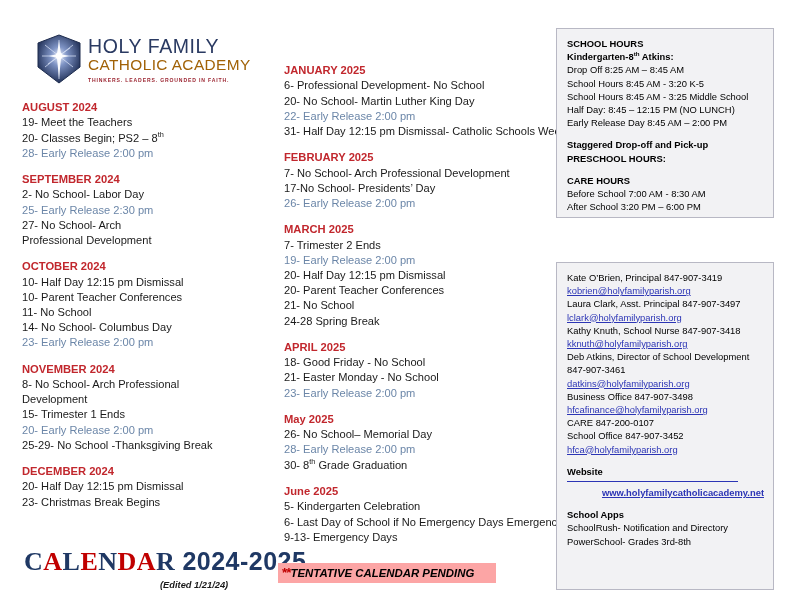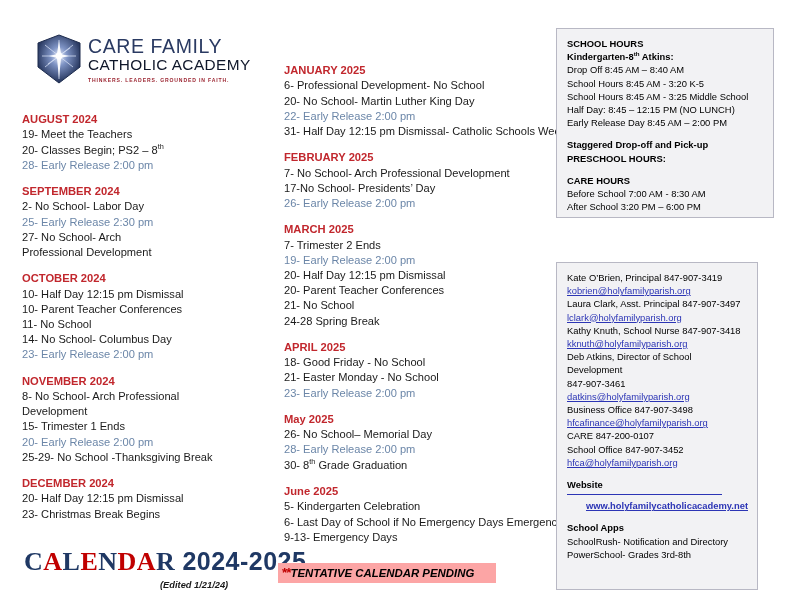--- a/index.html
+++ b/index.html
@@ -41,39 +41,39 @@
   .logo-line1 {
     font-size: 19.5px;
     letter-spacing: 0.6px;
     color: #2a3a62;
     line-height: 1.02;
     font-weight: 400;
   }
   .logo-line2 {
     font-size: 15.4px;
     letter-spacing: 0.4px;
-    color: #0f172a;
+    color: #a16207;
     line-height: 1.05;
     font-weight: 400;
   }
   .logo-tag {
     font-size: 5.1px;
     letter-spacing: 0.85px;
     color: #9b2430;
     margin-top: 3px;
     font-weight: 700;
   }
 
   
   .col {
     position: absolute;
     font-size: 11.1px;
     line-height: 15.2px;
   }
-  #col-left  { left: 22px;  top: 112px; width: 248px; }
+  #col-left  { left: 22px;  top: 100px; width: 248px; }
   #col-mid   { left: 284px; top: 40px;  width: 272px; margin-top: 23px; }
 
   .month-block { margin-bottom: 11px; }
   .month-head {
     color: #c1272d;
     font-weight: bold;
     font-size: 11.2px;
     line-height: 15.4px;
   }
   .ev { color: #1a1a1a; white-space: nowrap; }
@@ -127,21 +127,21 @@
   .rbox {
     position: absolute;
     background: #f2f2f4;
     border: 1px solid #b8b8c4;
     box-sizing: border-box;
     font-size: 9.4px;
     line-height: 13.2px;
     padding: 8px 9px 8px 10px;
   }
   #box-hours    { left: 556px; top: 28px;  width: 218px; height: 190px; }
-  #box-contacts { left: 556px; top: 262px; width: 202px; height: 328px; }
+  #box-contacts { left: 556px; top: 262px; width: 218px; height: 328px; }
 
   .rbox .b { font-weight: bold; }
   .rbox .sp { height: 9px; }
   .mail, .web {
     color: #2c35b5;
     text-decoration: underline;
     display: block;
   }
   .web { font-weight: bold; text-align: right; }
   #website-rule {
@@ -168,21 +168,21 @@
       <line x1="23" y1="6" x2="23" y2="45"></line>
       <line x1="6" y1="22" x2="40" y2="22"></line>
       <line x1="9" y1="11" x2="37" y2="33"></line>
       <line x1="37" y1="11" x2="9" y2="33"></line>
       <line x1="12" y1="30" x2="34" y2="14"></line>
     </g>
     <path d="M23 7 L25.1 20.2 L33 22 L25.1 23.8 L23 44 L20.9 23.8 L13 22 L20.9 20.2 Z" fill="#ffffff" opacity="0.93"></path>
     <circle cx="23" cy="22" r="3.4" fill="#ffffff"></circle>
   </svg>
   <div id="logo-text">
-    <div class="logo-line1">CARE FAMILY</div>
+    <div class="logo-line1">HOLY FAMILY</div>
     <div class="logo-line2">CATHOLIC ACADEMY</div>
     <div class="logo-tag">THINKERS. LEADERS. GROUNDED IN FAITH.</div>
   </div>
 </div>
 
 <div class="col" id="col-left">
     <div class="month-block">
       <div class="month-head">AUGUST 2024</div>
       <div class="ev">19- Meet the Teachers</div>
       <div class="ev"><span>20- Classes Begin; PS2 – 8</span><sup>th</sup></div>
@@ -269,21 +269,21 @@
 <div id="tentative-banner">
   <span class="stars">**</span><span>TENTATIVE CALENDAR PENDING</span>
 </div>
 
 <div class="rbox" id="box-hours">
   <div class="b">SCHOOL HOURS</div>
   <div class="b">
     <span>Kindergarten-8</span><sup>th</sup><span> Atkins:</span>
   </div>
   <div id="hours-lines">
-      <div class="nowrap">Drop Off 8:45 AM – 8:40 AM</div>
+      <div class="nowrap">Drop Off 8:25 AM – 8:45 AM</div>
       <div class="nowrap">School Hours 8:45 AM - 3:20 K-5</div>
       <div class="nowrap">School Hours 8:45 AM - 3:25 Middle School</div>
       <div class="nowrap">Half Day: 8:45 – 12:15 PM (NO LUNCH)</div>
       <div class="nowrap">Early Release Day 8:45 AM – 2:00 PM</div>
     </div>
   <div class="sp"></div>
   <div class="b">Staggered Drop-off and Pick-up</div>
   <div class="b">PRESCHOOL HOURS:</div>
   <div class="sp"></div>
   <div class="b">CARE HOURS</div>

